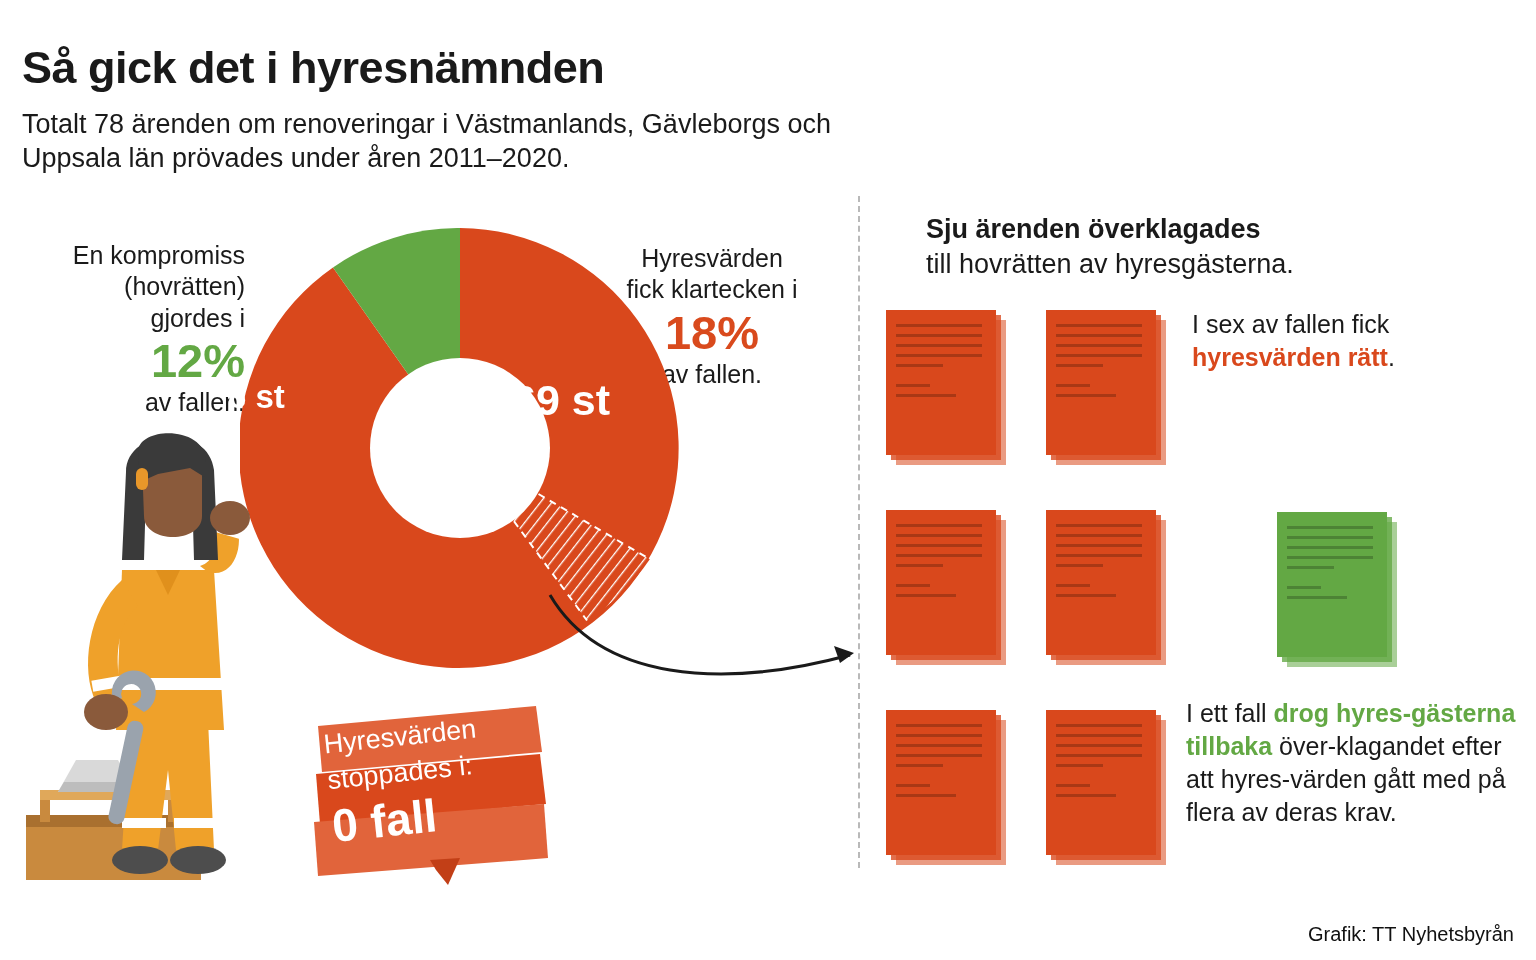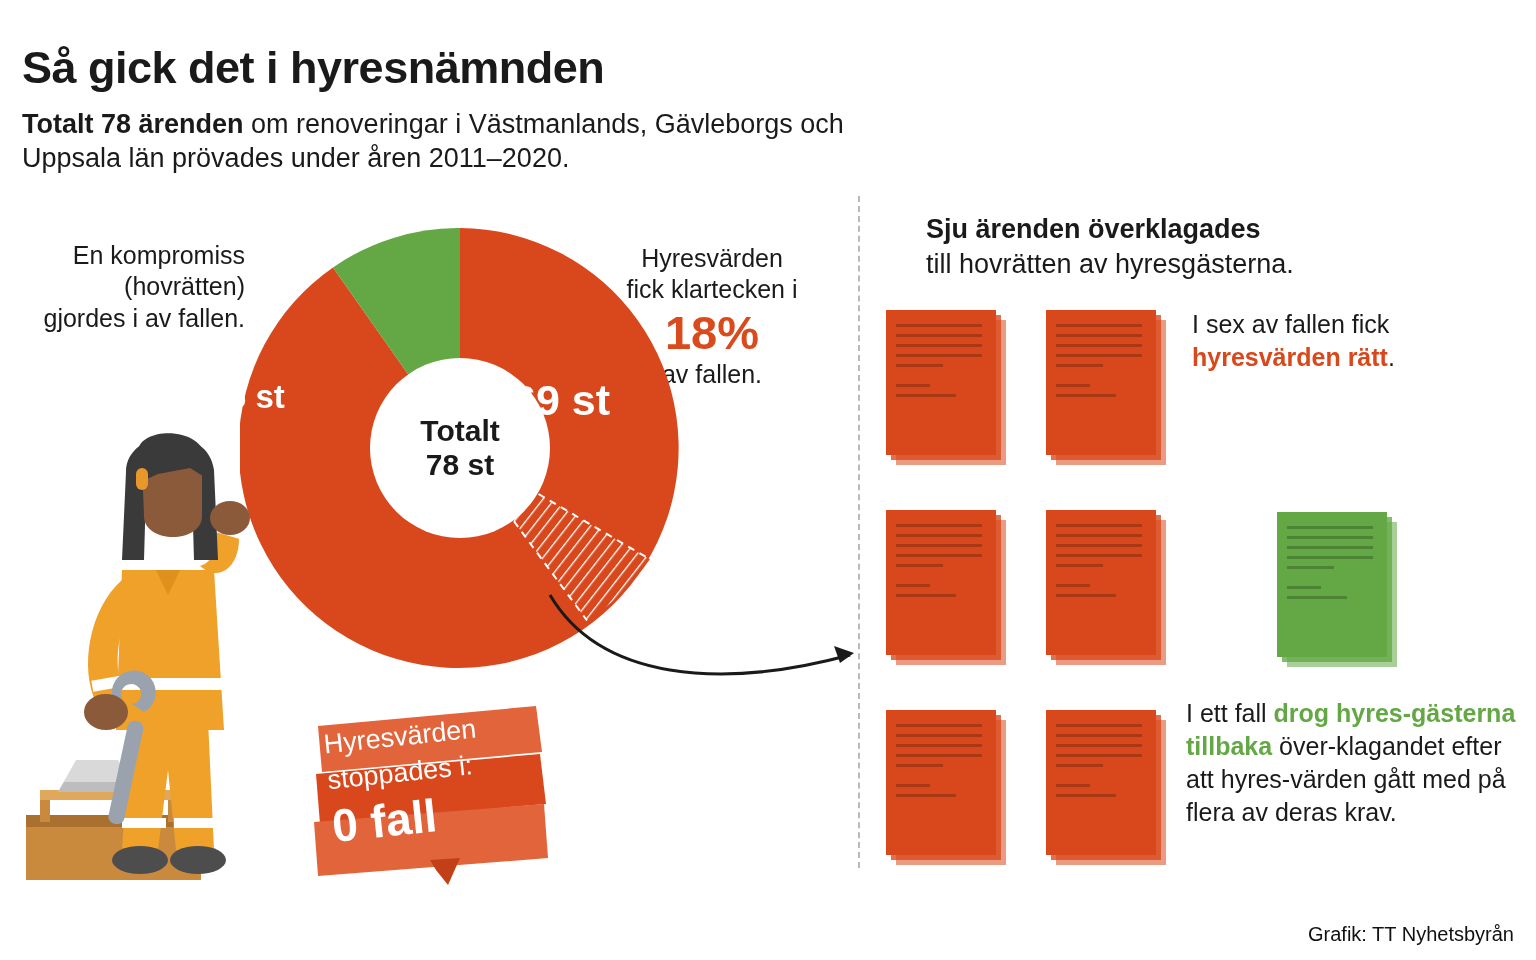--- a/index.html
+++ b/index.html
@@ -30,21 +30,21 @@
     letter-spacing: -0.5px;
     line-height: 1.08;
     margin: 0;
   }
   #subtitle {
     font-size: 27px;
     line-height: 1.28;
     margin-top: 14px;
     max-width: 900px;
   }
-  #subtitle .b { font-weight: bold; }
+  #subtitle .b { font-weight: normal; }
 
   
   #divider {
     position: absolute;
     left: 858px;
     top: 196px;
     width: 0;
     height: 672px;
     border-left: 2px dashed #b9b9b9;
   }
@@ -252,20 +252,21 @@
     <span class="b">Totalt 78 ärenden</span><span> om renoveringar i Västmanlands, Gävleborgs och Uppsala län prövades under åren 2011–2020.</span>
   </div>
 </div>
 
 <div id="divider"></div>
 
 <div id="left-annot">
   <span>En kompromiss</span><br>
   <span>(hovrätten)</span><br>
   <span>gjordes i</span>
+  <span class="big">12%</span>
   <span>av fallen.</span>
 </div>
 
 <div id="right-annot">
   <span>Hyresvärden</span><br>
   <span>fick klartecken i</span>
   <span class="big">18%</span>
   <span>av fallen.</span>
 </div>
 
@@ -280,24 +281,20 @@
 
     <path d="M220,220 L220,0 A220,220 0 1,1 93.0,39.4 Z" fill="#d9481c"></path>
 
     <path d="M220,220 L93.0,39.4 A220,220 0 0,1 220,0 Z" fill="#63a844"></path>
 
     <path d="M220,220 L409.8,331.2 A220,220 0 0,1 347.0,392.5 Z" fill="url(#hatch)"></path>
     <path d="M220,220 L409.8,331.2" stroke="#ffffff" stroke-width="2" stroke-dasharray="7 6" fill="none"></path>
     <path d="M220,220 L347.0,392.5" stroke="#ffffff" stroke-width="2" stroke-dasharray="7 6" fill="none"></path>
   </svg>
   <div id="donut-hole"></div>
-  <div id="donut-center">
-    <span>Totalt</span>
-    <span>78 st</span>
-  </div>
   <div id="slice-label-orange">69 st</div>
   <div id="slice-label-green">6 st</div>
 </div>
 
 <svg style="position:absolute; left:520px; top:560px; width:380px; height:140px;">
   <path d="M30,35 C80,120 200,130 330,95" stroke="#1a1a1a" stroke-width="3" fill="none"></path>
   <path d="M334,93 L314,86 L320,103 Z" fill="#1a1a1a"></path>
 </svg>
 
 <div id="banner">

